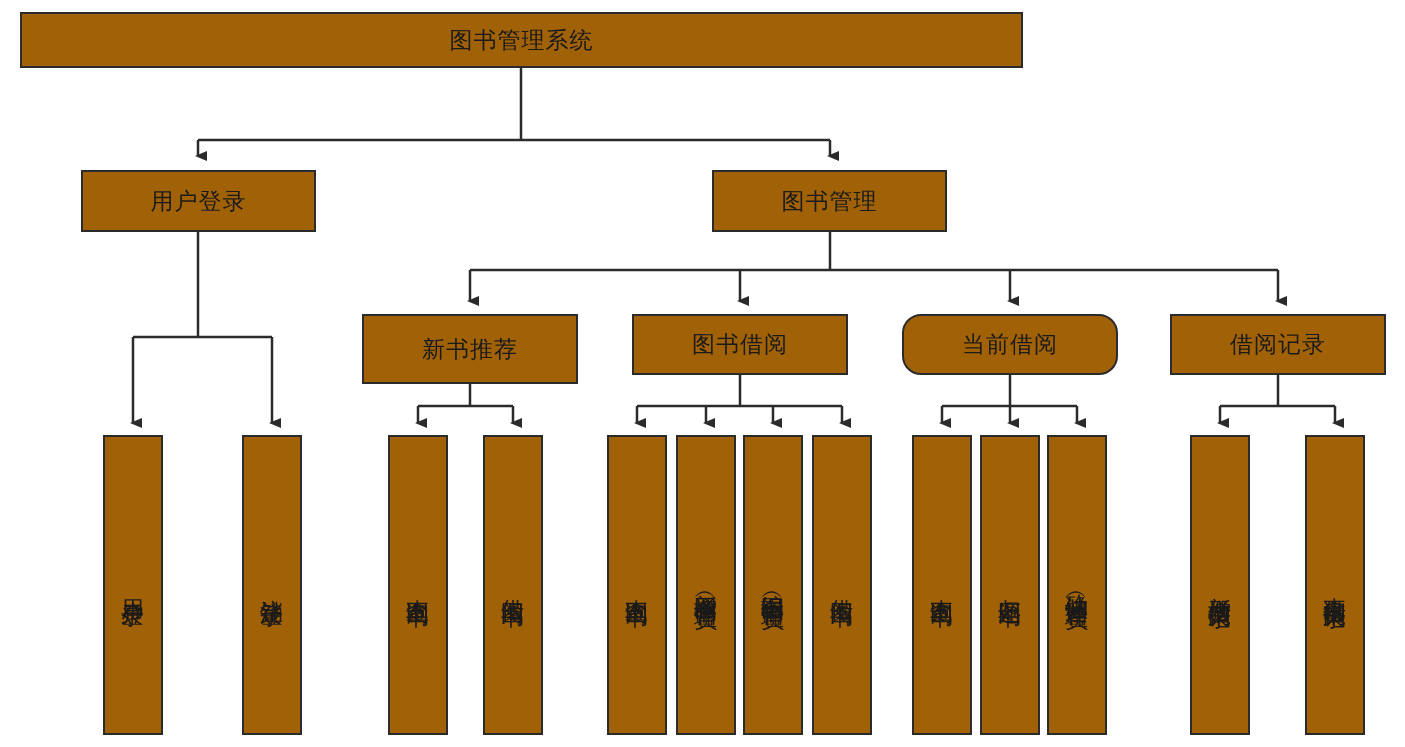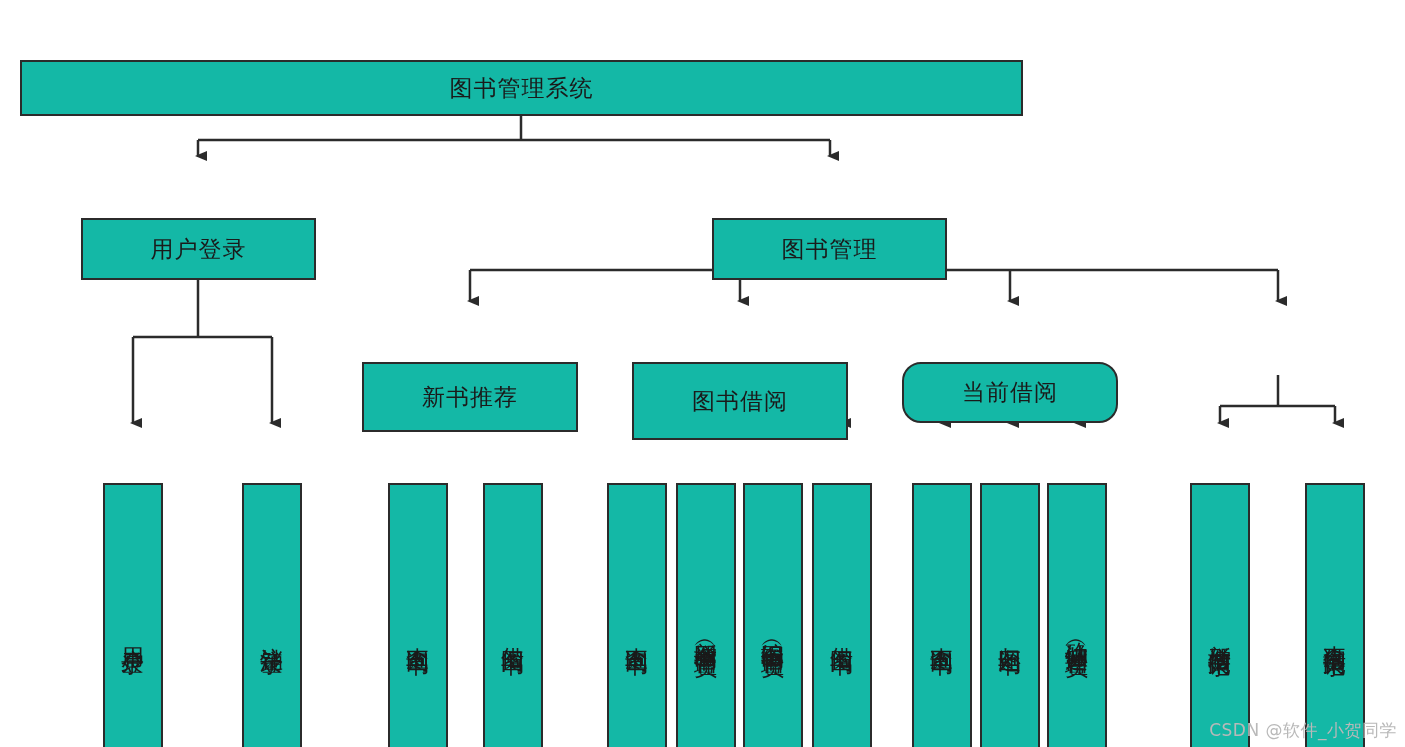--- a/index.html
+++ b/index.html
@@ -22,26 +22,25 @@
     left: 0;
     top: 0;
     width: 1405px;
     height: 747px;
     pointer-events: none;
   }
   .node {
     position: absolute;
     box-sizing: border-box;
     border: 2.5px solid #2b2b2b;
-    background: #14b8a6;
+    background: #a16207;
     display: flex;
     align-items: center;
     justify-content: center;
     color: #1a1a1a;
-    margin-top: 48px;
   }
   .node.h {
     font-size: 23px;
     letter-spacing: 1px;
   }
   .node.v {
     writing-mode: vertical-rl;
     text-orientation: upright;
     font-size: 23px;
     line-height: 1.22;
@@ -133,24 +132,25 @@
   </svg>
 
   <div class="node h" style="left:20px; top:12px; width:1003px; height:56px;">图书管理系统</div>
 
   <div class="node h" style="left:81px; top:170px; width:235px; height:62px;">用户登录</div>
 
   <div class="node h" style="left:712px; top:170px; width:235px; height:62px;text-align:center;">图书管理</div>
 
   <div class="node h" style="left:362px; top:314px; width:216px; height:70px;text-align:right;">新书推荐</div>
 
-  <div class="node h" style="left:632px; top:314px; width:216px; height:78px;">图书借阅</div>
+  <div class="node h" style="left:632px; top:314px; width:216px; height:61px;">图书借阅</div>
 
   <div class="node h" style="left:902px; top:314px; width:216px; height:61px;border-radius:19px;">当前借阅</div>
 
+  <div class="node h" style="left:1170px; top:314px; width:216px; height:61px;">借阅记录</div>
 
   <div class="node v" style="left:103px; top:435px; width:60px; height:300px;">
     <span class="vtext">用户登录</span>
   </div>
 
   <div class="node v" style="left:242px; top:435px; width:60px; height:300px;">
     <span class="vtext">注销登录</span>
   </div>
 
   <div class="node v" style="left:388px; top:435px; width:60px; height:300px;">
@@ -190,15 +190,14 @@
   </div>
 
   <div class="node v" style="left:1190px; top:435px; width:60px; height:300px;">
     <span class="vtext">新增借阅记录</span>
   </div>
 
   <div class="node v" style="left:1305px; top:435px; width:60px; height:300px;">
     <span class="vtext">查询借阅记录</span>
   </div>
 
-  <div class="watermark">CSDN @软件_小贺同学</div>
 
 </div>
 
 </body></html>

